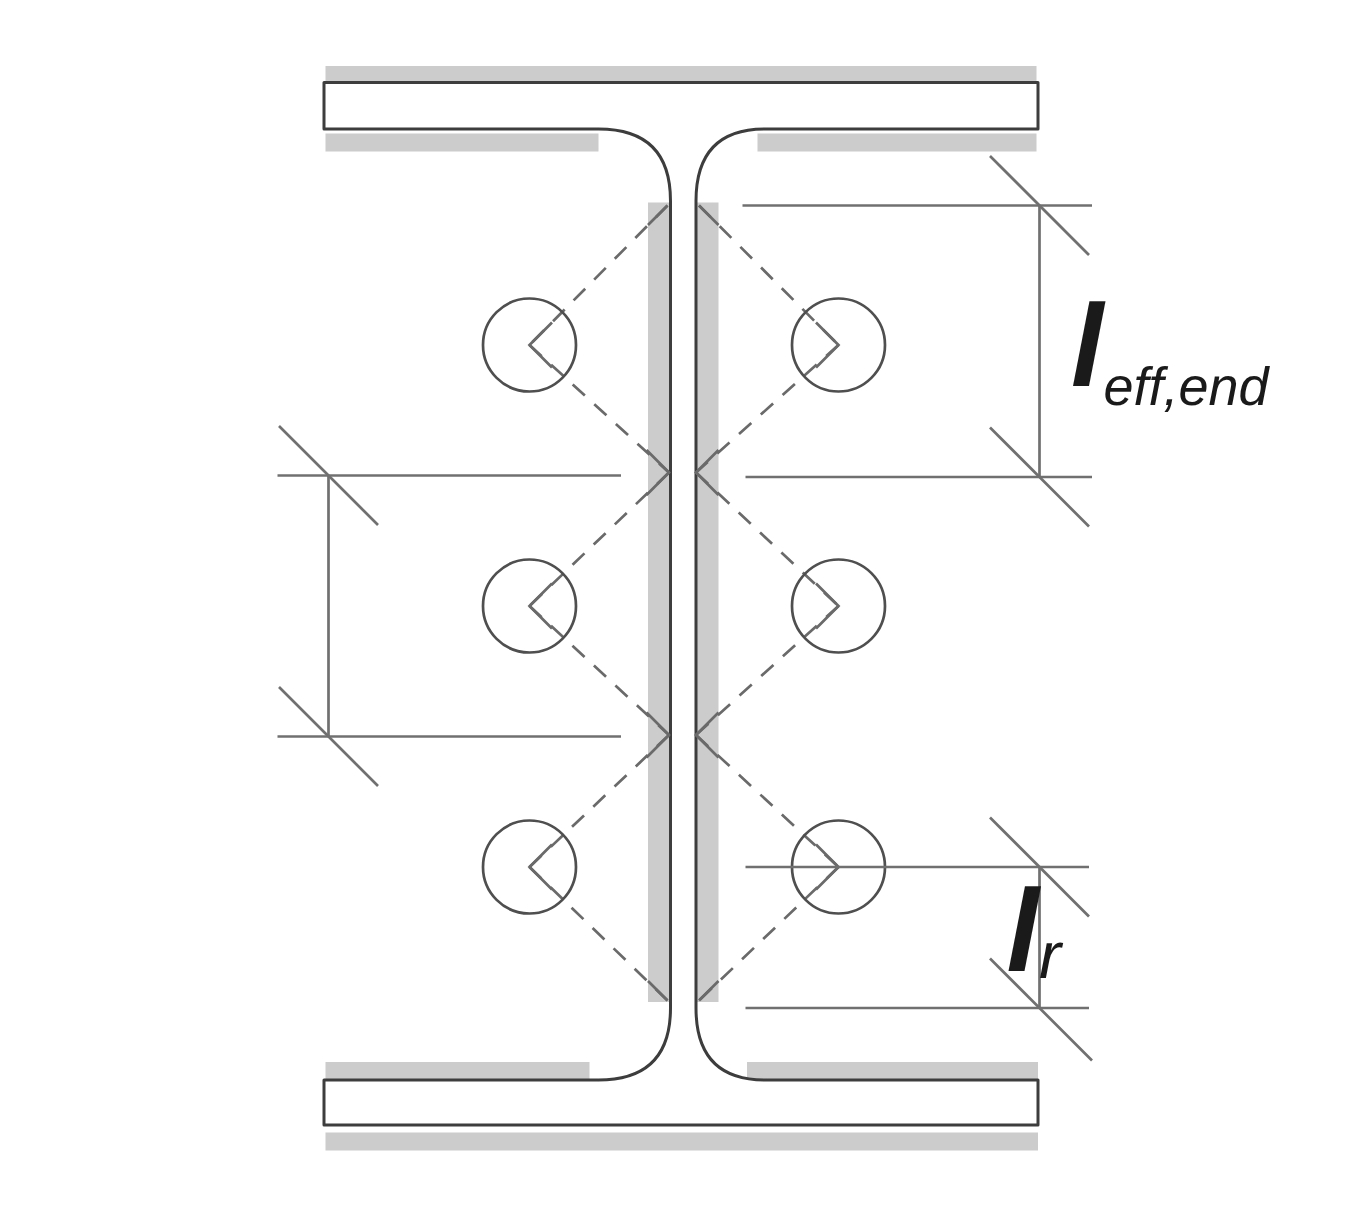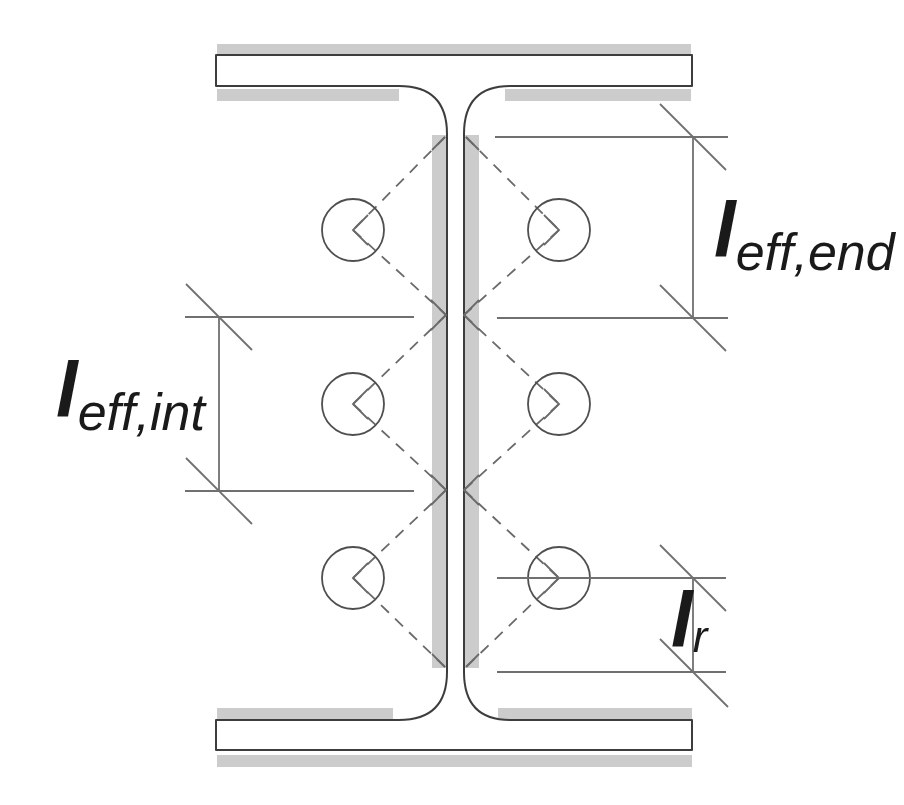--- a/index.html
+++ b/index.html
@@ -35,21 +35,21 @@
   }
   .lsym{
     font-style:italic;
     font-weight:bold;
     font-size:78px;
     line-height:1;
   }
   .lsub{
     font-style:italic;
     font-weight:normal;
-    font-size:52px;
+    font-size:36px;
     position:relative;
     top:13px;
     letter-spacing:0px;
   }
   .lsub.small{font-size:44px;top:5px;}
 </style>
 </head>
 <body>
 
 <div class="stage">
@@ -136,21 +136,18 @@
       <line class="dim" x1="693" y1="578" x2="693" y2="672"></line>
       <line class="dim" x1="660" y1="545" x2="726" y2="611"></line>
       <line class="dim" x1="660" y1="639" x2="728" y2="707"></line>
     </g>
   </svg>
 
   <div class="lbl" style="left:714px;top:191px;">
     <span class="lsym">l</span><span class="lsub">eff,end</span>
   </div>
 
-  <div class="lbl" style="left:56px;top:351px;">
-    <span class="lsym">l</span><span class="lsub">eff,int</span>
-  </div>
 
   <div class="lbl" style="left:671px;top:581px;">
     <span class="lsym">l</span><span class="lsub small">r</span>
   </div>
 
 </div>
 
 </body></html>

